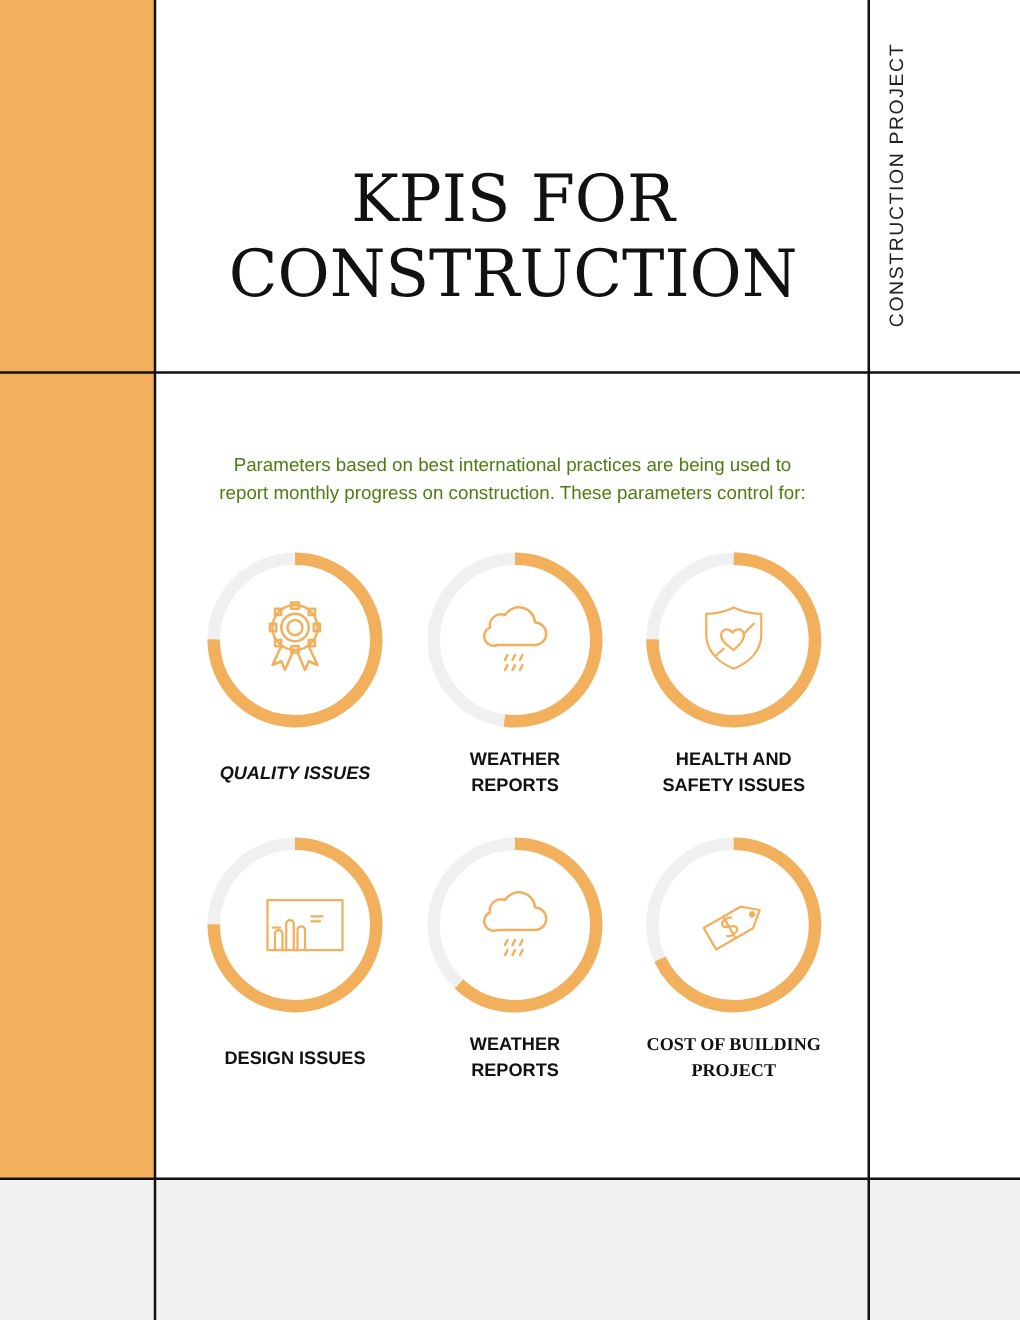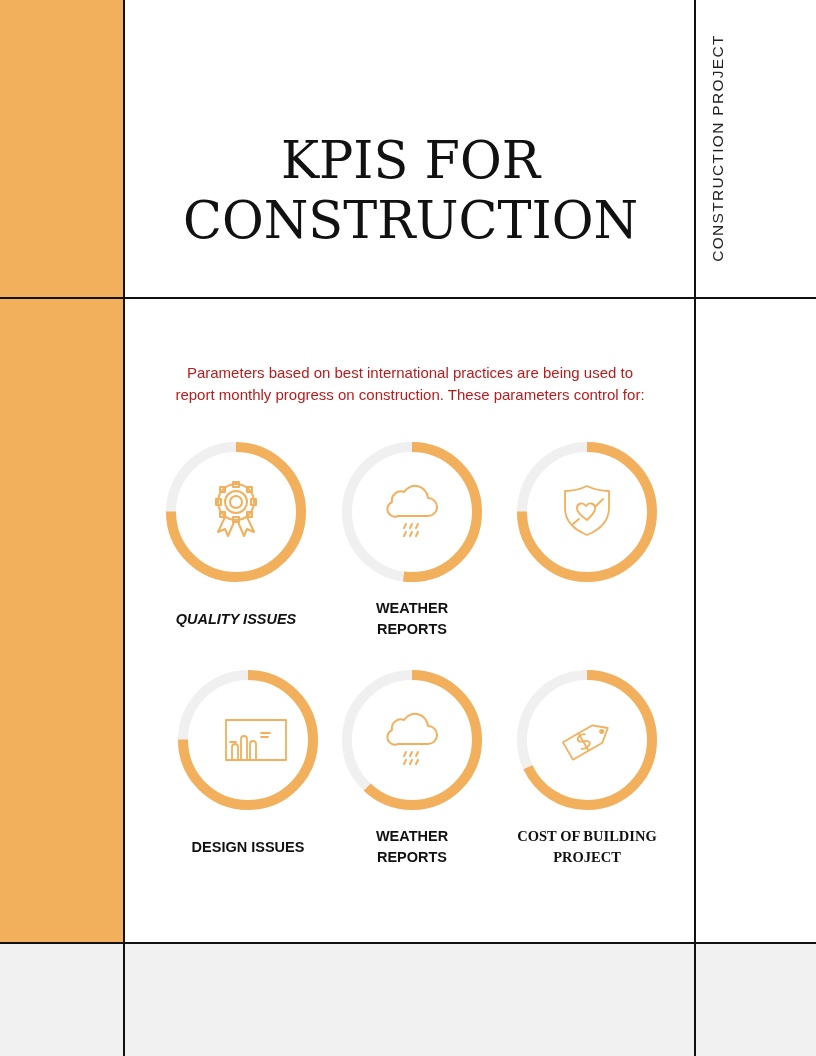--- a/index.html
+++ b/index.html
@@ -5,21 +5,21 @@
   html, body { margin:0; padding:0; }
   body { width:816px; height:1056px; position:relative; overflow:hidden; background:#ffffff; font-family:"Liberation Sans", sans-serif; }
   .abs { position:absolute; }
   .orange-col { left:0; top:0; width:124px; height:943px; background:#F2B05C; }
   .grey-bottom { left:0; top:943px; width:816px; height:113px; background:#F1F1F1; }
   .vline { width:2px; background:#111; top:0; height:1056px; }
   .hline { height:2px; background:#111; left:0; width:816px; }
   .title { left:126px; top:130px; width:569px; text-align:center; font-family:"DejaVu Serif", "Liberation Serif", serif; font-size:52px; line-height:60px; color:#111; letter-spacing:0px; transform:scaleX(0.98); }
   .side-label-wrap { left:697px; top:0; width:42px; height:298px; }
   .side-label { position:absolute; left:21px; top:148px; transform:translate(-50%,-50%) rotate(-90deg); white-space:nowrap; font-size:15.5px; letter-spacing:1.3px; color:#222; font-family:"Liberation Sans", sans-serif; }
-  .intro { left:140px; top:362px; width:540px; text-align:center; font-size:15px; line-height:22px; color:#b91c1c; }
+  .intro { left:140px; top:362px; width:540px; text-align:center; font-size:15px; line-height:22px; color:#4d7c0f; }
   .kpi { position:absolute; width:176px; text-align:center; }
   .ring { display:block; margin:0 auto; }
   .kpi-label { position:absolute; left:0; width:176px; text-align:center; font-weight:bold; font-size:14.5px; line-height:21px; color:#111; display:flex; align-items:center; justify-content:center; height:42px; }
   .kpi-label span { display:block; }
 </style>
 </head>
 <body>
 
 <div class="abs orange-col"></div>
 <div class="abs grey-bottom"></div>
@@ -97,23 +97,29 @@
   <svg class="ring" width="144" height="144" viewBox="0 0 144 144">
     <circle cx="72" cy="72" r="65" fill="none" stroke="#F0F0F0" stroke-width="10"></circle>
     <circle class="ring-fill" cx="72" cy="72" r="65" fill="none" stroke="#F2B05C" stroke-width="10" transform="rotate(-90 72 72)" stroke-dasharray="306.3052837250048 408.4070449666731"></circle>
     <g fill="none" stroke="#F2B05C" stroke-width="1.8" stroke-linecap="round" stroke-linejoin="round">
       <path d="M72 46 C64 50 56 51 50 51 V68 C50 81 60 90 72 95 C84 90 94 81 94 68 V51 C88 51 80 50 72 46 Z"></path>
       <path d="M72 80 C66 76 61 72 62 67 C63 63 68 62 71 66 C74 62 79 63 80 67 C81 72 76 76 72 80 Z"></path>
       <line x1="58" y1="84" x2="64" y2="79"></line>
       <line x1="80" y1="67" x2="88" y2="59"></line>
     </g>
   </svg>
+  <div class="kpi-label" style="top:158px;">
+    <div>
+      <span>HEALTH AND</span>
+      <span>SAFETY ISSUES</span>
+    </div>
+  </div>
 </div>
 
-<div class="kpi" style="left:160px; top:668px;">
+<div class="kpi" style="left:148px; top:668px;">
   <svg class="ring" width="144" height="144" viewBox="0 0 144 144">
     <circle cx="72" cy="72" r="65" fill="none" stroke="#F0F0F0" stroke-width="10"></circle>
     <circle class="ring-fill" cx="72" cy="72" r="65" fill="none" stroke="#F2B05C" stroke-width="10" transform="rotate(-90 72 72)" stroke-dasharray="306.3052837250048 408.4070449666731"></circle>
     <g fill="none" stroke="#F2B05C" stroke-width="1.8" stroke-linecap="round" stroke-linejoin="round">
       <rect x="50" y="52" width="60" height="40"></rect>
       <path d="M56 92 V79 A3 3 0 0 1 62 79 V92"></path>
       <path d="M65 92 V71 A3 3 0 0 1 71 71 V92"></path>
       <path d="M74 92 V76 A3 3 0 0 1 80 76 V92"></path>
       <line x1="54" y1="74" x2="60" y2="74"></line>
       <line x1="85" y1="65" x2="94" y2="65"></line>

